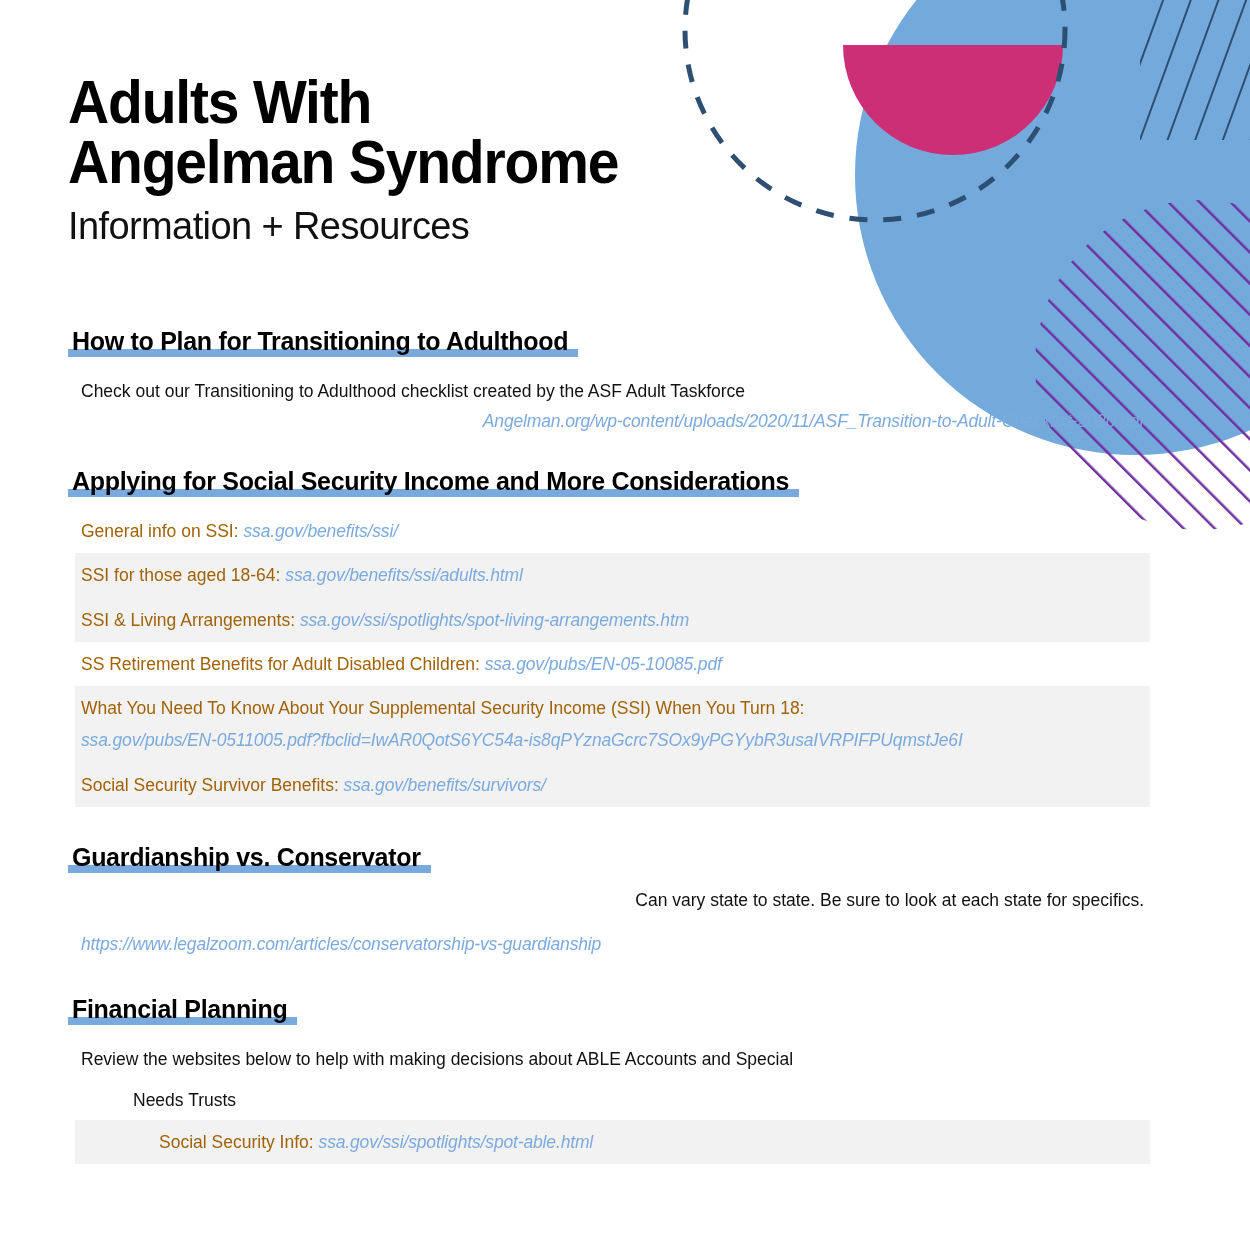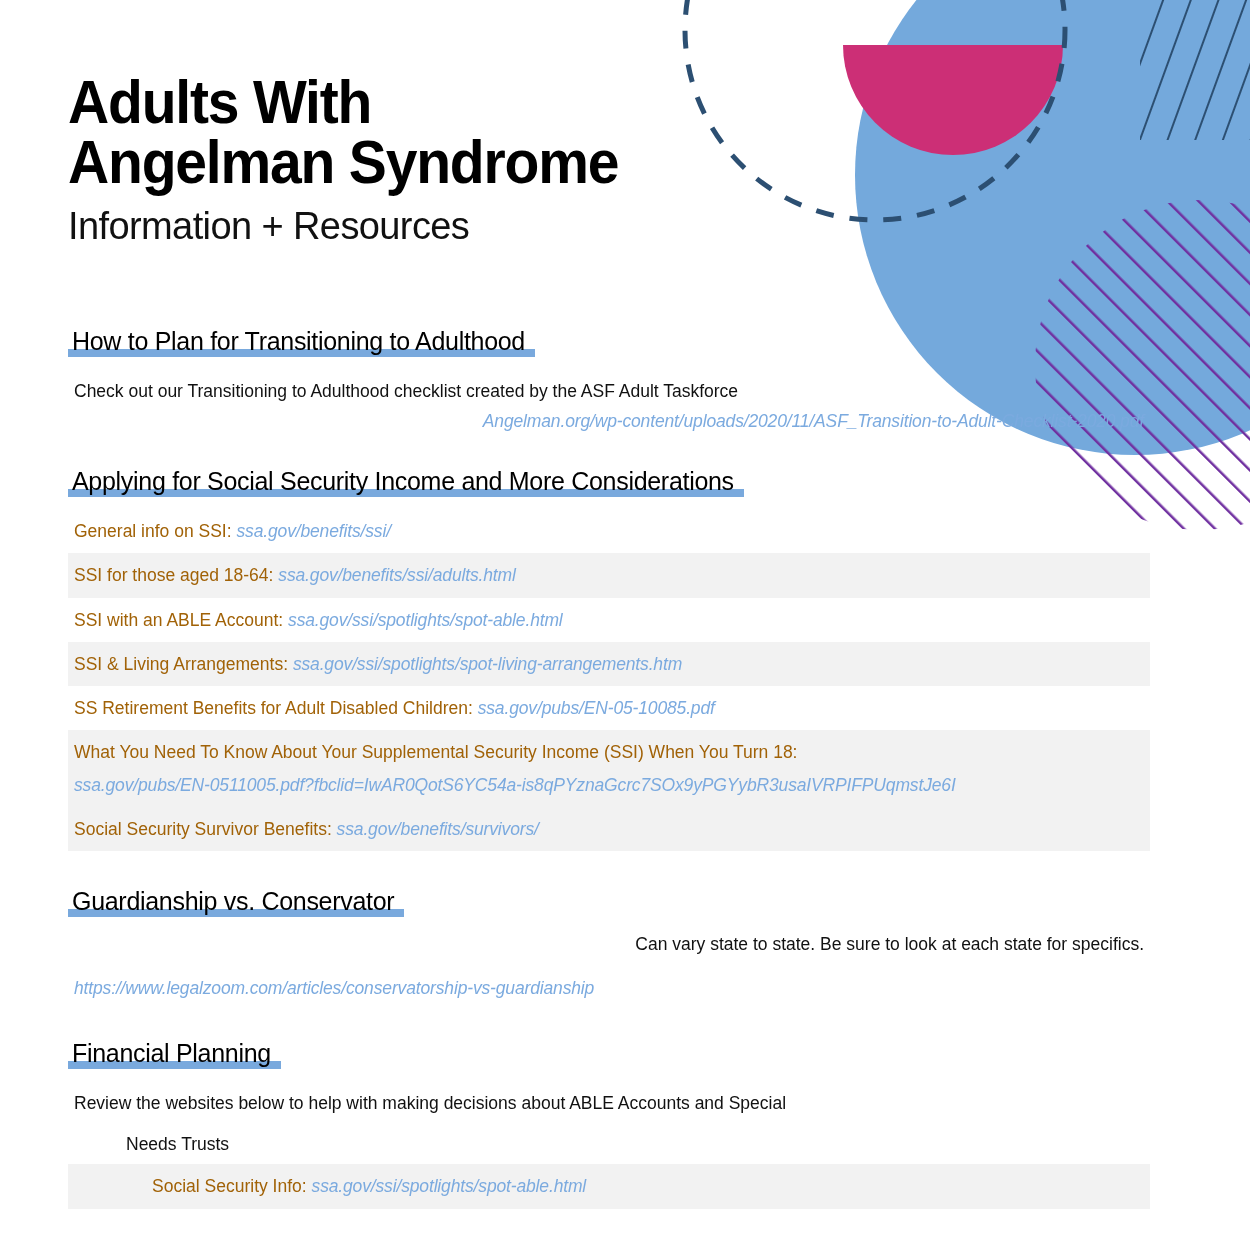--- a/index.html
+++ b/index.html
@@ -69,40 +69,41 @@
   .section {
     margin: 0;
   }
 
   h2.section-head {
     position: relative;
     display: inline-block;
     margin: 0 0 0 0;
     padding: 0 10px 0 4px;
     font-family: "Liberation Sans Narrow", "Liberation Sans", sans-serif;
-    font-weight: 400;
+    font-weight: 700;
     font-size: 25px;
     line-height: 1.35;
     letter-spacing: -0.3px;
     color: #000000;
     z-index: 1;
   }
   h2.section-head::before {
     content: "";
     position: absolute;
     left: 0;
     right: 0;
     bottom: 2px;
     height: 8px;
     background: #79A9DD;
     z-index: -1;
   }
 
   .rows {
     margin-top: 10px;
+    margin-left: 7px;
   }
 
   .row {
     padding: 9px 6px 9px 6px;
     font-size: 17.5px;
     line-height: 1.5;
     color: #111111;
     background: transparent;
   }
   .row.striped {
@@ -206,23 +207,20 @@
       <div class="rows">
 
         <div class="row">
           <span class="lbl">General info on SSI: </span><span class="lnk">ssa.gov/benefits/ssi/</span>
         </div>
 
         <div class="row striped">
           <span class="lbl">SSI for those aged 18-64: </span><span class="lnk">ssa.gov/benefits/ssi/adults.html</span>
         </div>
 
-        <div class="row">
-          <span class="lbl">SSI with an ABLE Account: </span><span class="lnk">ssa.gov/ssi/spotlights/spot-able.html</span>
-        </div>
 
         <div class="row striped">
           <span class="lbl">SSI &amp; Living Arrangements: </span><span class="lnk">ssa.gov/ssi/spotlights/spot-living-arrangements.htm</span>
         </div>
 
         <div class="row">
           <span class="lbl">SS Retirement Benefits for Adult Disabled Children: </span><span class="lnk">ssa.gov/pubs/EN-05-10085.pdf</span>
         </div>
 
         <div class="row striped">

